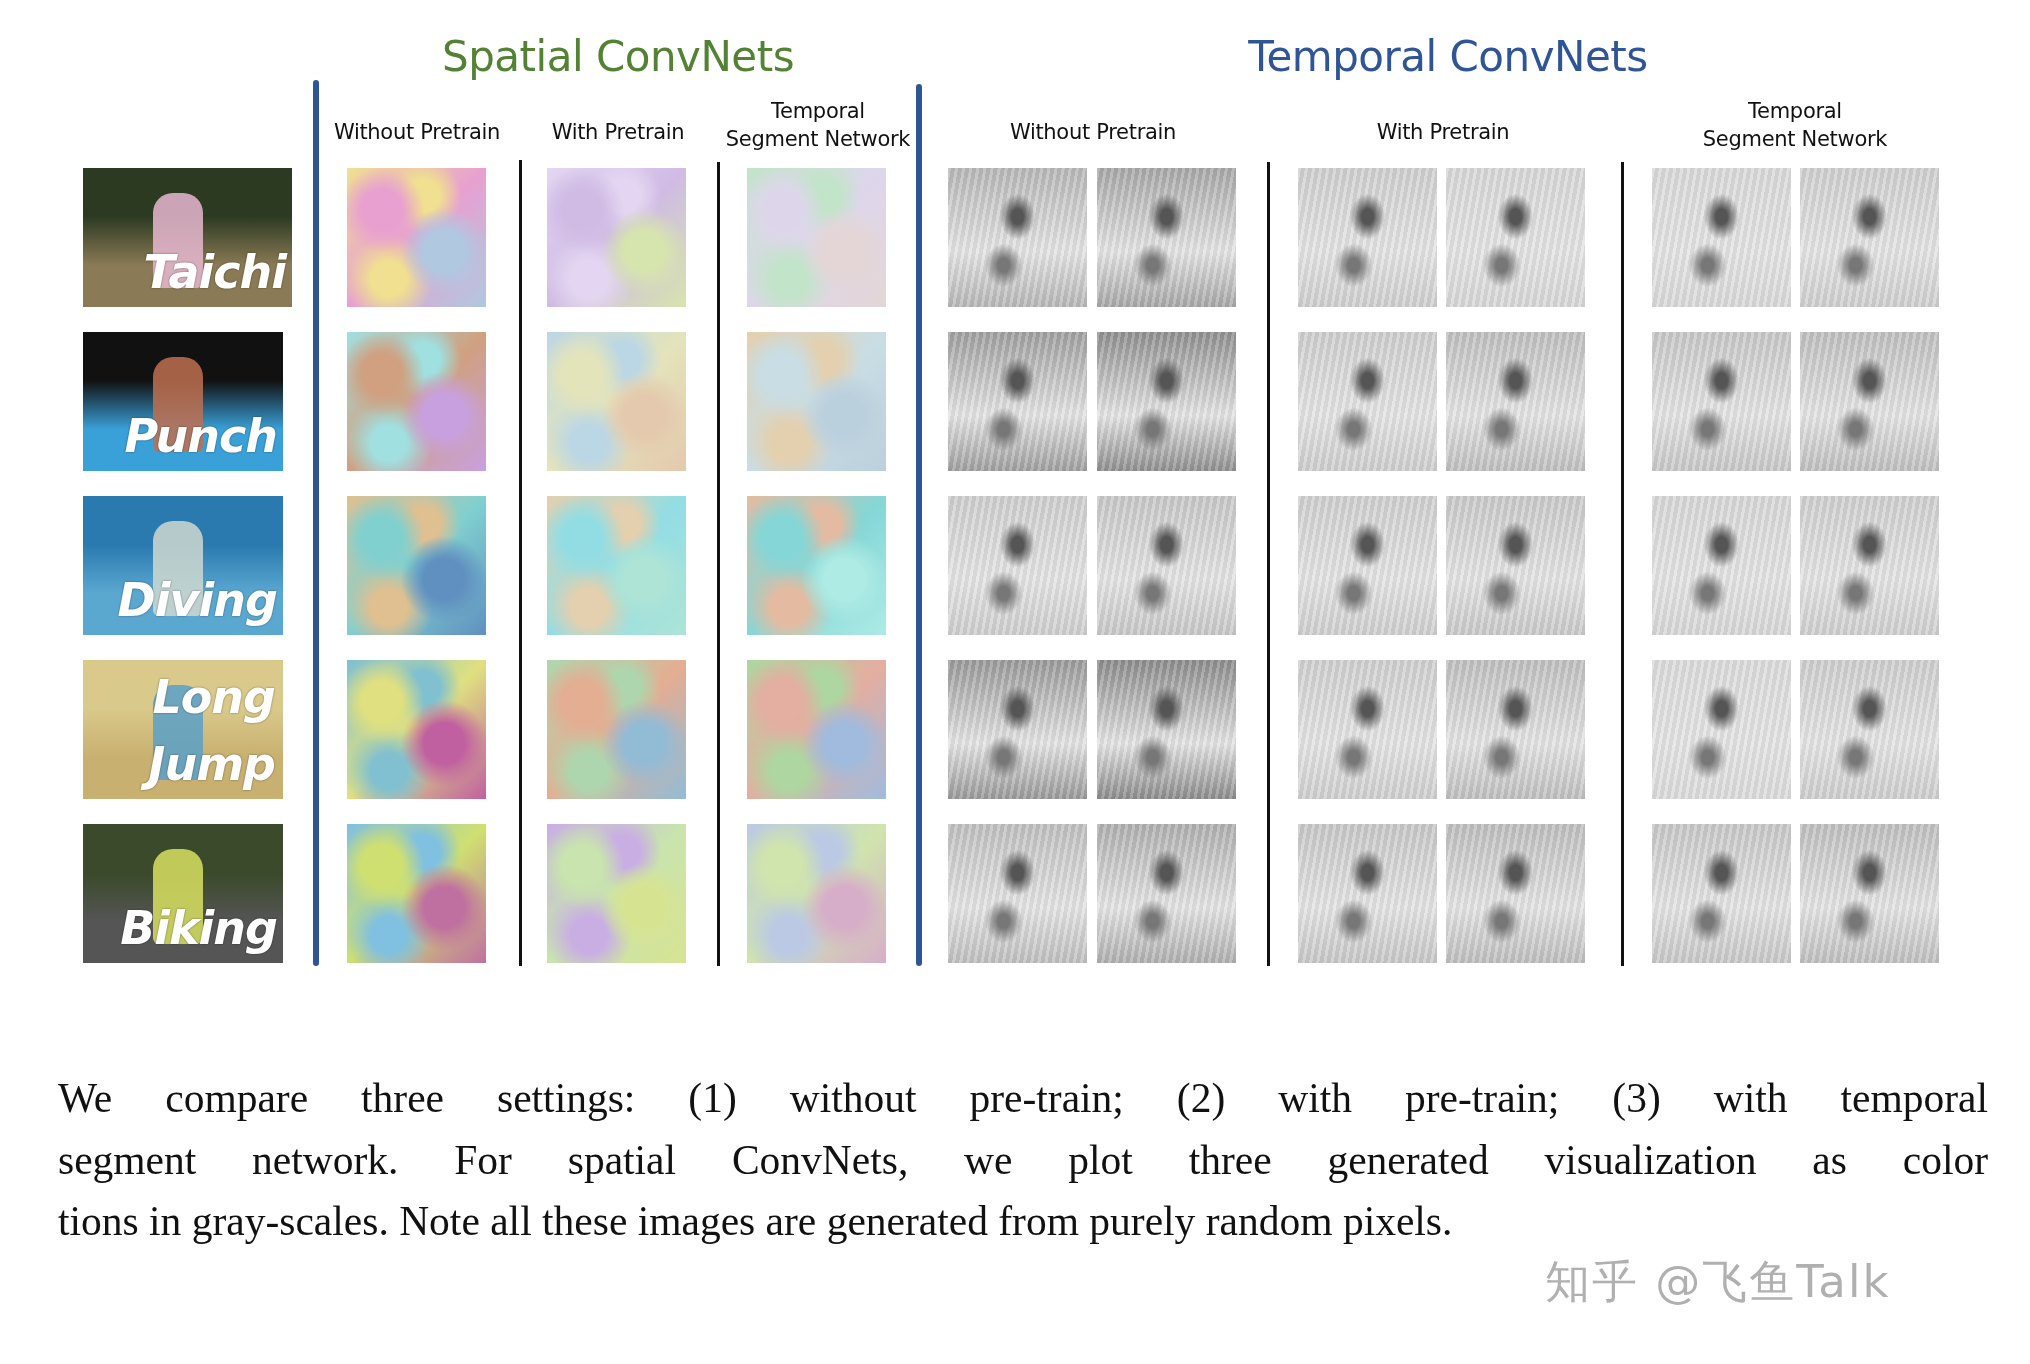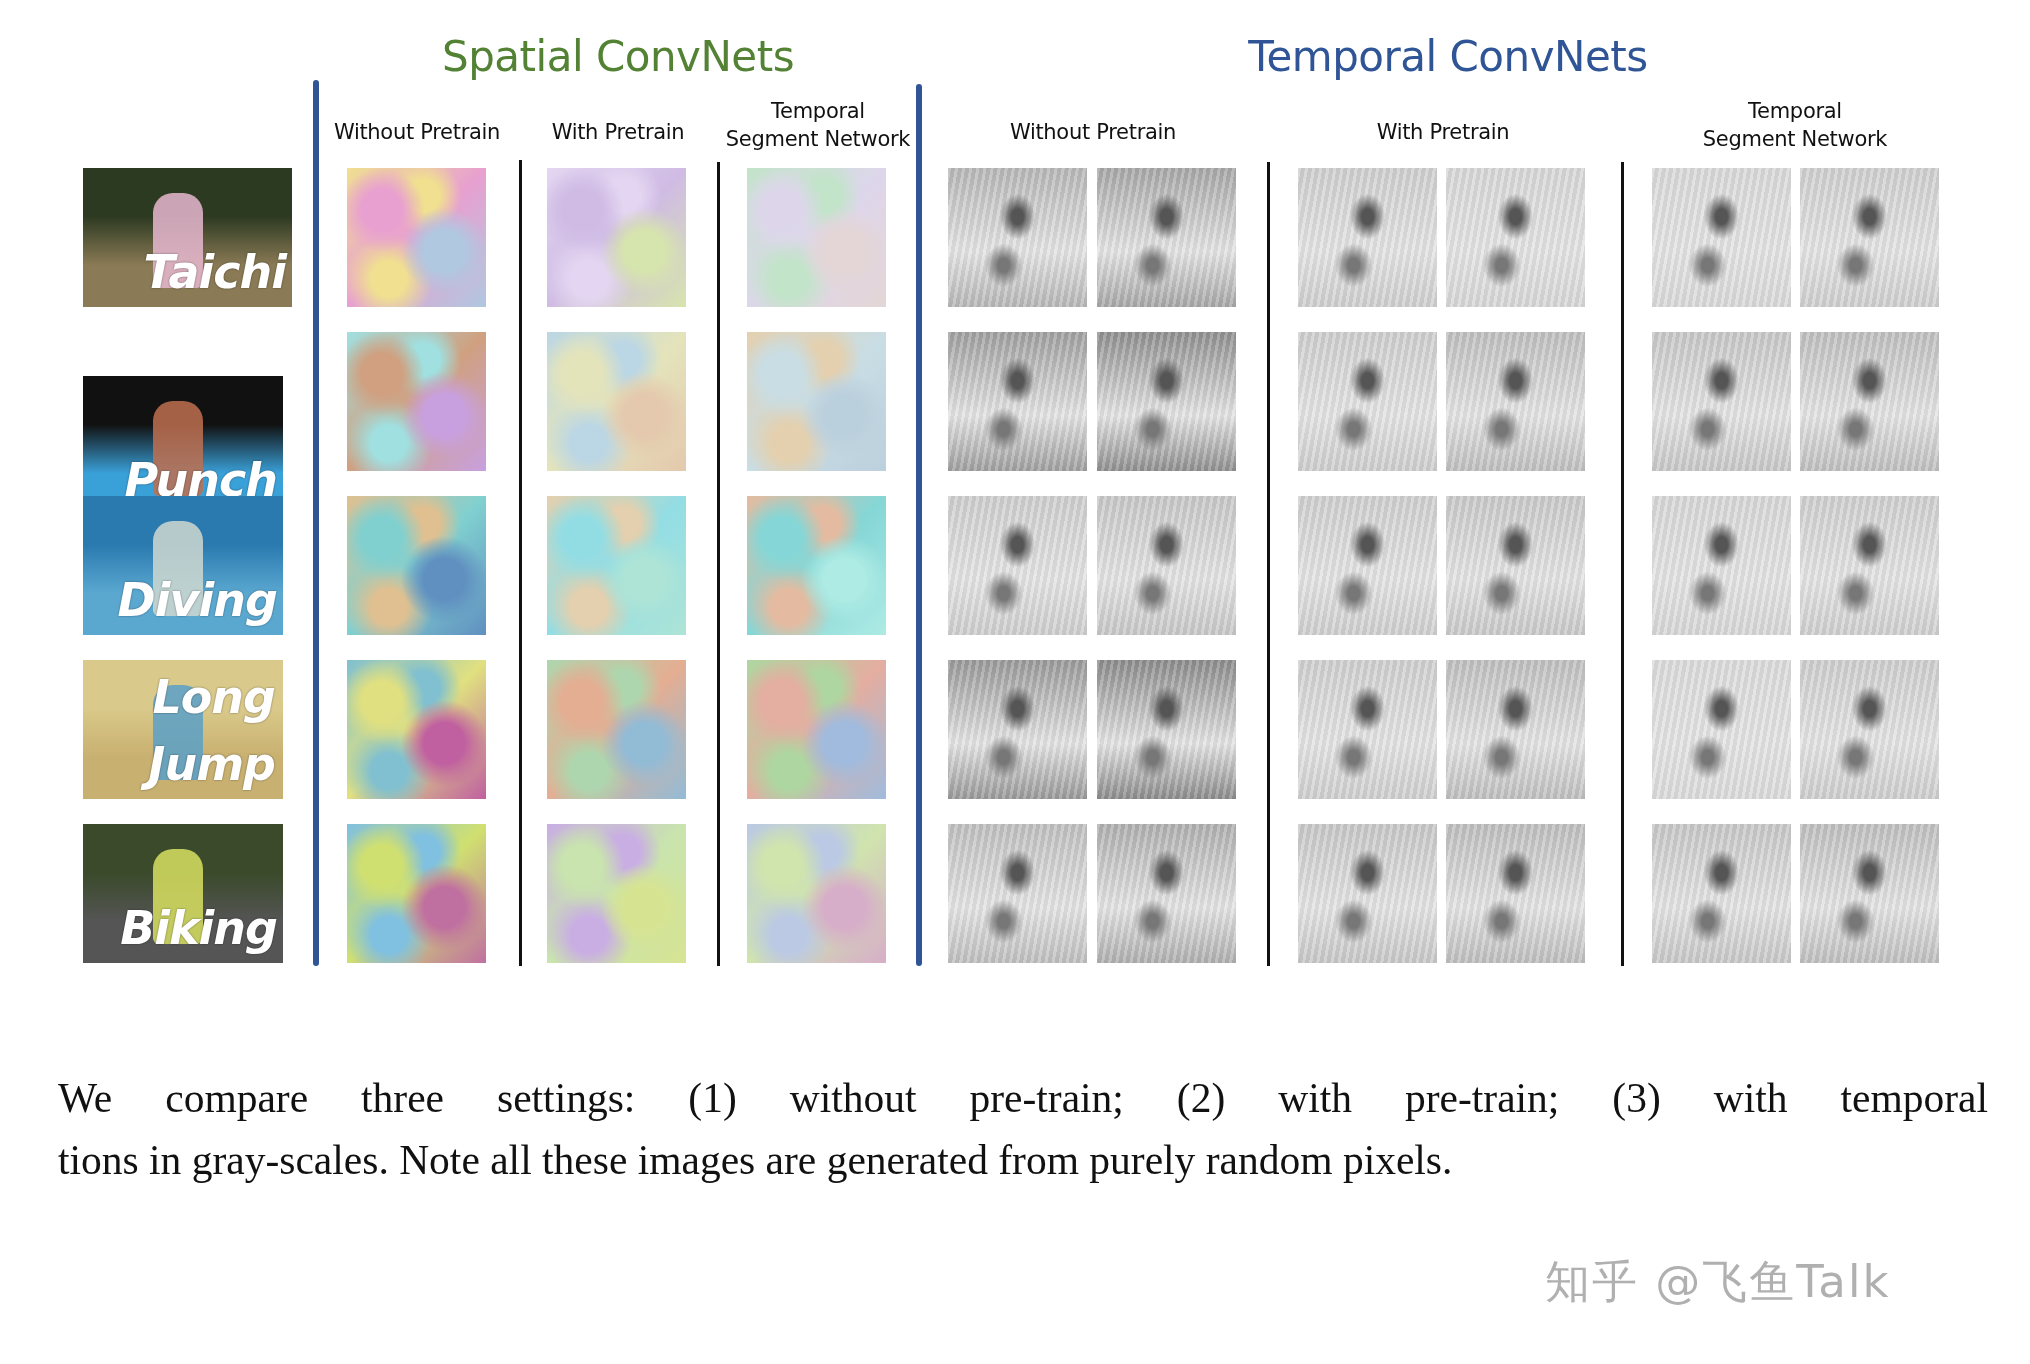--- a/index.html
+++ b/index.html
@@ -52,21 +52,21 @@
     </div>
     <div class="vis" style="left: 347px; top: 168px; background: radial-gradient(circle at 25% 30%, rgb(232, 160, 208) 0px, rgb(232, 160, 208) 14%, transparent 30%), radial-gradient(circle at 70% 60%, rgb(176, 200, 224) 0px, rgb(176, 200, 224) 16%, transparent 34%), radial-gradient(circle at 55% 20%, rgb(240, 224, 144) 0px, rgb(240, 224, 144) 12%, transparent 28%), radial-gradient(circle at 30% 80%, rgb(240, 224, 144) 0px, rgb(240, 224, 144) 12%, transparent 30%), linear-gradient(135deg, rgb(240, 224, 144), rgb(232, 160, 208) 50%, rgb(176, 200, 224)); opacity: 1;"></div>
     <div class="vis" style="left: 547px; top: 168px; background: radial-gradient(circle at 25% 30%, rgb(200, 176, 224) 0px, rgb(200, 176, 224) 14%, transparent 30%), radial-gradient(circle at 70% 60%, rgb(208, 224, 160) 0px, rgb(208, 224, 160) 16%, transparent 34%), radial-gradient(circle at 55% 20%, rgb(224, 208, 240) 0px, rgb(224, 208, 240) 12%, transparent 28%), radial-gradient(circle at 30% 80%, rgb(224, 208, 240) 0px, rgb(224, 208, 240) 12%, transparent 30%), linear-gradient(135deg, rgb(224, 208, 240), rgb(200, 176, 224) 50%, rgb(208, 224, 160)); opacity: 0.85;"></div>
     <div class="vis" style="left: 747px; top: 168px; background: radial-gradient(circle at 25% 30%, rgb(216, 208, 232) 0px, rgb(216, 208, 232) 14%, transparent 30%), radial-gradient(circle at 70% 60%, rgb(224, 208, 208) 0px, rgb(224, 208, 208) 16%, transparent 34%), radial-gradient(circle at 55% 20%, rgb(184, 224, 192) 0px, rgb(184, 224, 192) 12%, transparent 28%), radial-gradient(circle at 30% 80%, rgb(184, 224, 192) 0px, rgb(184, 224, 192) 12%, transparent 30%), linear-gradient(135deg, rgb(184, 224, 192), rgb(216, 208, 232) 50%, rgb(224, 208, 208)); opacity: 0.85;"></div>
     <div class="flow" style="left: 948px; top: 168px; background: radial-gradient(at 50% 35%, rgb(85, 85, 85) 0px, rgb(85, 85, 85) 6%, transparent 18%), radial-gradient(at 40% 70%, rgb(119, 119, 119) 0px, rgb(119, 119, 119) 5%, transparent 16%), repeating-linear-gradient(100deg, rgba(255, 255, 255, 0.18) 0px, rgba(255, 255, 255, 0.18) 3px, rgba(0, 0, 0, 0.05) 3px, rgba(0, 0, 0, 0.05) 7px), linear-gradient(rgb(184, 184, 184), rgb(228, 228, 228) 60%, rgb(184, 184, 184));"></div>
     <div class="flow" style="left: 1097px; top: 168px; background: radial-gradient(at 50% 35%, rgb(85, 85, 85) 0px, rgb(85, 85, 85) 6%, transparent 18%), radial-gradient(at 40% 70%, rgb(119, 119, 119) 0px, rgb(119, 119, 119) 5%, transparent 16%), repeating-linear-gradient(100deg, rgba(255, 255, 255, 0.18) 0px, rgba(255, 255, 255, 0.18) 3px, rgba(0, 0, 0, 0.05) 3px, rgba(0, 0, 0, 0.05) 7px), linear-gradient(rgb(168, 168, 168), rgb(228, 228, 228) 60%, rgb(168, 168, 168));"></div>
     <div class="flow" style="left: 1298px; top: 168px; background: radial-gradient(at 50% 35%, rgb(85, 85, 85) 0px, rgb(85, 85, 85) 6%, transparent 18%), radial-gradient(at 40% 70%, rgb(119, 119, 119) 0px, rgb(119, 119, 119) 5%, transparent 16%), repeating-linear-gradient(100deg, rgba(255, 255, 255, 0.18) 0px, rgba(255, 255, 255, 0.18) 3px, rgba(0, 0, 0, 0.05) 3px, rgba(0, 0, 0, 0.05) 7px), linear-gradient(rgb(208, 208, 208), rgb(228, 228, 228) 60%, rgb(208, 208, 208));"></div>
     <div class="flow" style="left: 1446px; top: 168px; background: radial-gradient(at 50% 35%, rgb(85, 85, 85) 0px, rgb(85, 85, 85) 6%, transparent 18%), radial-gradient(at 40% 70%, rgb(119, 119, 119) 0px, rgb(119, 119, 119) 5%, transparent 16%), repeating-linear-gradient(100deg, rgba(255, 255, 255, 0.18) 0px, rgba(255, 255, 255, 0.18) 3px, rgba(0, 0, 0, 0.05) 3px, rgba(0, 0, 0, 0.05) 7px), linear-gradient(rgb(216, 216, 216), rgb(228, 228, 228) 60%, rgb(216, 216, 216));"></div>
     <div class="flow" style="left: 1652px; top: 168px; background: radial-gradient(at 50% 35%, rgb(85, 85, 85) 0px, rgb(85, 85, 85) 6%, transparent 18%), radial-gradient(at 40% 70%, rgb(119, 119, 119) 0px, rgb(119, 119, 119) 5%, transparent 16%), repeating-linear-gradient(100deg, rgba(255, 255, 255, 0.18) 0px, rgba(255, 255, 255, 0.18) 3px, rgba(0, 0, 0, 0.05) 3px, rgba(0, 0, 0, 0.05) 7px), linear-gradient(rgb(218, 218, 218), rgb(228, 228, 228) 60%, rgb(218, 218, 218));"></div>
     <div class="flow" style="left: 1800px; top: 168px; background: radial-gradient(at 50% 35%, rgb(85, 85, 85) 0px, rgb(85, 85, 85) 6%, transparent 18%), radial-gradient(at 40% 70%, rgb(119, 119, 119) 0px, rgb(119, 119, 119) 5%, transparent 16%), repeating-linear-gradient(100deg, rgba(255, 255, 255, 0.18) 0px, rgba(255, 255, 255, 0.18) 3px, rgba(0, 0, 0, 0.05) 3px, rgba(0, 0, 0, 0.05) 7px), linear-gradient(rgb(208, 208, 208), rgb(228, 228, 228) 60%, rgb(208, 208, 208));"></div>
-    <div class="thumb" style="left: 83px; top: 332px; background: linear-gradient(rgb(17, 17, 17) 0%, rgb(17, 17, 17) 35%, rgb(58, 160, 216) 70%, rgb(58, 160, 216) 100%); margin-top: 44px;">
+    <div class="thumb" style="left: 83px; top: 332px; background: linear-gradient(rgb(17, 17, 17) 0%, rgb(17, 17, 17) 35%, rgb(58, 160, 216) 70%, rgb(58, 160, 216) 100%);">
       <div style="position: absolute; left: 70px; top: 25px; width: 50px; height: 95px; border-radius: 20px 20px 6px 6px; background: rgb(192, 112, 80); opacity: 0.85;"></div>
       <div class="thumb-label" style="bottom: 12px;">Punch</div>
     </div>
     <div class="vis" style="left: 347px; top: 332px; background: radial-gradient(circle at 25% 30%, rgb(208, 160, 128) 0px, rgb(208, 160, 128) 14%, transparent 30%), radial-gradient(circle at 70% 60%, rgb(200, 160, 224) 0px, rgb(200, 160, 224) 16%, transparent 34%), radial-gradient(circle at 55% 20%, rgb(160, 224, 224) 0px, rgb(160, 224, 224) 12%, transparent 28%), radial-gradient(circle at 30% 80%, rgb(160, 224, 224) 0px, rgb(160, 224, 224) 12%, transparent 30%), linear-gradient(135deg, rgb(160, 224, 224), rgb(208, 160, 128) 50%, rgb(200, 160, 224)); opacity: 1;"></div>
     <div class="vis" style="left: 547px; top: 332px; background: radial-gradient(circle at 25% 30%, rgb(224, 224, 176) 0px, rgb(224, 224, 176) 14%, transparent 30%), radial-gradient(circle at 70% 60%, rgb(224, 192, 160) 0px, rgb(224, 192, 160) 16%, transparent 34%), radial-gradient(circle at 55% 20%, rgb(176, 208, 224) 0px, rgb(176, 208, 224) 12%, transparent 28%), radial-gradient(circle at 30% 80%, rgb(176, 208, 224) 0px, rgb(176, 208, 224) 12%, transparent 30%), linear-gradient(135deg, rgb(176, 208, 224), rgb(224, 224, 176) 50%, rgb(224, 192, 160)); opacity: 0.85;"></div>
     <div class="vis" style="left: 747px; top: 332px; background: radial-gradient(circle at 25% 30%, rgb(192, 216, 224) 0px, rgb(192, 216, 224) 14%, transparent 30%), radial-gradient(circle at 70% 60%, rgb(176, 200, 216) 0px, rgb(176, 200, 216) 16%, transparent 34%), radial-gradient(circle at 55% 20%, rgb(224, 200, 160) 0px, rgb(224, 200, 160) 12%, transparent 28%), radial-gradient(circle at 30% 80%, rgb(224, 200, 160) 0px, rgb(224, 200, 160) 12%, transparent 30%), linear-gradient(135deg, rgb(224, 200, 160), rgb(192, 216, 224) 50%, rgb(176, 200, 216)); opacity: 0.85;"></div>
     <div class="flow" style="left: 948px; top: 332px; background: radial-gradient(at 50% 35%, rgb(85, 85, 85) 0px, rgb(85, 85, 85) 6%, transparent 18%), radial-gradient(at 40% 70%, rgb(119, 119, 119) 0px, rgb(119, 119, 119) 5%, transparent 16%), repeating-linear-gradient(100deg, rgba(255, 255, 255, 0.18) 0px, rgba(255, 255, 255, 0.18) 3px, rgba(0, 0, 0, 0.05) 3px, rgba(0, 0, 0, 0.05) 7px), linear-gradient(rgb(160, 160, 160), rgb(228, 228, 228) 60%, rgb(160, 160, 160));"></div>
     <div class="flow" style="left: 1097px; top: 332px; background: radial-gradient(at 50% 35%, rgb(85, 85, 85) 0px, rgb(85, 85, 85) 6%, transparent 18%), radial-gradient(at 40% 70%, rgb(119, 119, 119) 0px, rgb(119, 119, 119) 5%, transparent 16%), repeating-linear-gradient(100deg, rgba(255, 255, 255, 0.18) 0px, rgba(255, 255, 255, 0.18) 3px, rgba(0, 0, 0, 0.05) 3px, rgba(0, 0, 0, 0.05) 7px), linear-gradient(rgb(144, 144, 144), rgb(228, 228, 228) 60%, rgb(144, 144, 144));"></div>
     <div class="flow" style="left: 1298px; top: 332px; background: radial-gradient(at 50% 35%, rgb(85, 85, 85) 0px, rgb(85, 85, 85) 6%, transparent 18%), radial-gradient(at 40% 70%, rgb(119, 119, 119) 0px, rgb(119, 119, 119) 5%, transparent 16%), repeating-linear-gradient(100deg, rgba(255, 255, 255, 0.18) 0px, rgba(255, 255, 255, 0.18) 3px, rgba(0, 0, 0, 0.05) 3px, rgba(0, 0, 0, 0.05) 7px), linear-gradient(rgb(207, 207, 207), rgb(228, 228, 228) 60%, rgb(207, 207, 207));"></div>
     <div class="flow" style="left: 1446px; top: 332px; background: radial-gradient(at 50% 35%, rgb(85, 85, 85) 0px, rgb(85, 85, 85) 6%, transparent 18%), radial-gradient(at 40% 70%, rgb(119, 119, 119) 0px, rgb(119, 119, 119) 5%, transparent 16%), repeating-linear-gradient(100deg, rgba(255, 255, 255, 0.18) 0px, rgba(255, 255, 255, 0.18) 3px, rgba(0, 0, 0, 0.05) 3px, rgba(0, 0, 0, 0.05) 7px), linear-gradient(rgb(192, 192, 192), rgb(228, 228, 228) 60%, rgb(192, 192, 192));"></div>
@@ -109,16 +109,17 @@
     <div class="flow" style="left: 948px; top: 824px; background: radial-gradient(at 50% 35%, rgb(85, 85, 85) 0px, rgb(85, 85, 85) 6%, transparent 18%), radial-gradient(at 40% 70%, rgb(119, 119, 119) 0px, rgb(119, 119, 119) 5%, transparent 16%), repeating-linear-gradient(100deg, rgba(255, 255, 255, 0.18) 0px, rgba(255, 255, 255, 0.18) 3px, rgba(0, 0, 0, 0.05) 3px, rgba(0, 0, 0, 0.05) 7px), linear-gradient(rgb(192, 192, 192), rgb(228, 228, 228) 60%, rgb(192, 192, 192));"></div>
     <div class="flow" style="left: 1097px; top: 824px; background: radial-gradient(at 50% 35%, rgb(85, 85, 85) 0px, rgb(85, 85, 85) 6%, transparent 18%), radial-gradient(at 40% 70%, rgb(119, 119, 119) 0px, rgb(119, 119, 119) 5%, transparent 16%), repeating-linear-gradient(100deg, rgba(255, 255, 255, 0.18) 0px, rgba(255, 255, 255, 0.18) 3px, rgba(0, 0, 0, 0.05) 3px, rgba(0, 0, 0, 0.05) 7px), linear-gradient(rgb(176, 176, 176), rgb(228, 228, 228) 60%, rgb(176, 176, 176));"></div>
     <div class="flow" style="left: 1298px; top: 824px; background: radial-gradient(at 50% 35%, rgb(85, 85, 85) 0px, rgb(85, 85, 85) 6%, transparent 18%), radial-gradient(at 40% 70%, rgb(119, 119, 119) 0px, rgb(119, 119, 119) 5%, transparent 16%), repeating-linear-gradient(100deg, rgba(255, 255, 255, 0.18) 0px, rgba(255, 255, 255, 0.18) 3px, rgba(0, 0, 0, 0.05) 3px, rgba(0, 0, 0, 0.05) 7px), linear-gradient(rgb(200, 200, 200), rgb(228, 228, 228) 60%, rgb(200, 200, 200));"></div>
     <div class="flow" style="left: 1446px; top: 824px; background: radial-gradient(at 50% 35%, rgb(85, 85, 85) 0px, rgb(85, 85, 85) 6%, transparent 18%), radial-gradient(at 40% 70%, rgb(119, 119, 119) 0px, rgb(119, 119, 119) 5%, transparent 16%), repeating-linear-gradient(100deg, rgba(255, 255, 255, 0.18) 0px, rgba(255, 255, 255, 0.18) 3px, rgba(0, 0, 0, 0.05) 3px, rgba(0, 0, 0, 0.05) 7px), linear-gradient(rgb(191, 191, 191), rgb(228, 228, 228) 60%, rgb(191, 191, 191));"></div>
     <div class="flow" style="left: 1652px; top: 824px; background: radial-gradient(at 50% 35%, rgb(85, 85, 85) 0px, rgb(85, 85, 85) 6%, transparent 18%), radial-gradient(at 40% 70%, rgb(119, 119, 119) 0px, rgb(119, 119, 119) 5%, transparent 16%), repeating-linear-gradient(100deg, rgba(255, 255, 255, 0.18) 0px, rgba(255, 255, 255, 0.18) 3px, rgba(0, 0, 0, 0.05) 3px, rgba(0, 0, 0, 0.05) 7px), linear-gradient(rgb(200, 200, 200), rgb(228, 228, 228) 60%, rgb(200, 200, 200));"></div>
     <div class="flow" style="left: 1800px; top: 824px; background: radial-gradient(at 50% 35%, rgb(85, 85, 85) 0px, rgb(85, 85, 85) 6%, transparent 18%), radial-gradient(at 40% 70%, rgb(119, 119, 119) 0px, rgb(119, 119, 119) 5%, transparent 16%), repeating-linear-gradient(100deg, rgba(255, 255, 255, 0.18) 0px, rgba(255, 255, 255, 0.18) 3px, rgba(0, 0, 0, 0.05) 3px, rgba(0, 0, 0, 0.05) 7px), linear-gradient(rgb(192, 192, 192), rgb(228, 228, 228) 60%, rgb(192, 192, 192));"></div>
   </div>
 
 <div class="caption">
   <span class="line">We compare three settings: (1) without pre-train; (2) with pre-train; (3) with temporal</span>
+  <span class="line">segment network. For spatial ConvNets, we plot three generated visualization as color</span>
   <span class="line last">tions in gray-scales. Note all these images are generated from purely random pixels.</span>
 </div>
 
 <div class="watermark">知乎 @飞鱼Talk</div>
 
 </body></html>

